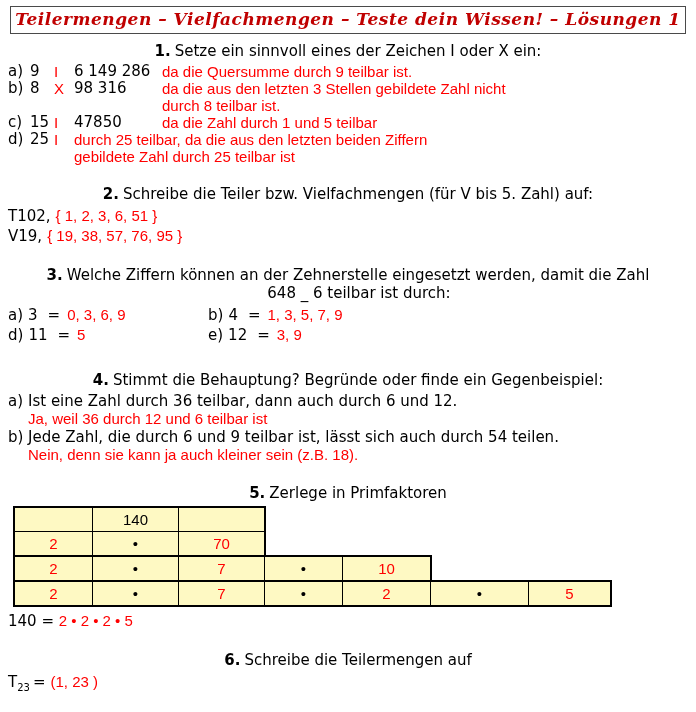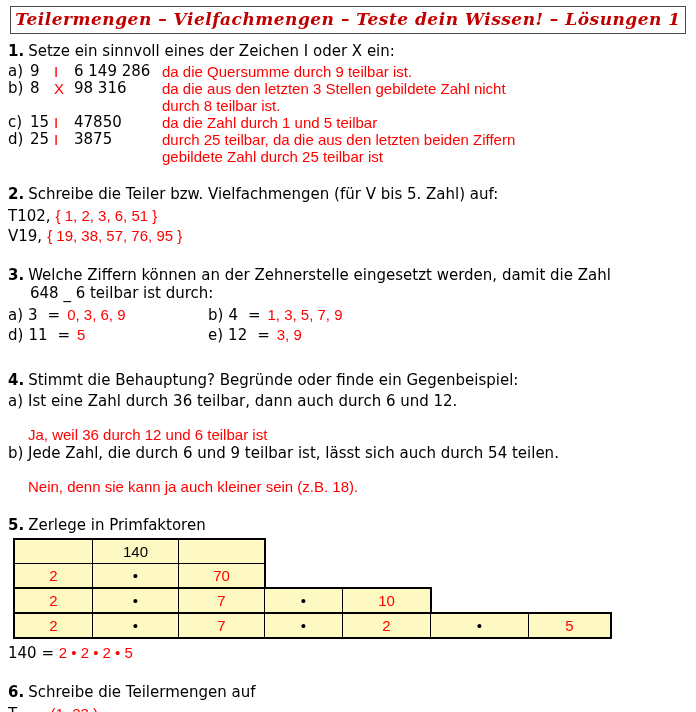--- a/index.html
+++ b/index.html
@@ -19,21 +19,21 @@
     background:#fff;
   }
   .title-text{
     font-family:"DejaVu Serif",serif;
     font-style:italic;font-weight:bold;
     color:#c00000;font-size:17px;letter-spacing:.5px;
   }
 
   .red{color:#ff0000;font-family:"Liberation Sans",sans-serif;}
   .sec{margin-top:20px;}
-  .sec-head{line-height:18px;margin-bottom:3px;}
+  .sec-head{line-height:18px;margin-bottom:3px;text-align:center;}
   .sec-num{font-weight:bold;margin-right:4px;}
 
   
   .sec-1{margin-top:6px;}
   .s1-row{display:flex;line-height:17px;margin:0;}
   .s1-label{width:22px;flex:none;}
   .s1-n1{width:24px;flex:none;}
   .s1-sign{width:20px;flex:none;}
   .s1-n2{width:88px;flex:none;}
   .s1-ans{flex:1;}
@@ -45,21 +45,21 @@
   
   .s3-row{display:flex;line-height:20px;}
   .s3-item{width:200px;flex:none;}
   .s3-item.wide{width:auto;flex:1;}
   .s3-label{margin-right:5px;}
   .s3-eq{margin:0 7px 0 10px;}
 
   
   .s4-line{display:flex;line-height:18px;}
   .s4-label{width:20px;flex:none;}
-  .s4-answer{margin-left:20px;line-height:18px;margin-top:16px;}
+  .s4-answer{margin-left:20px;line-height:18px;}
 
   
   .sec-5{}
   .ptable{margin-left:5px;margin-top:4px;}
   .pblock{width:max-content;border:2px solid #000;background:#fef9c3;}
   .pblock + .pblock{margin-top:-2px;}
   .prow{display:flex;}
   .prow.divided{border-top:1px solid #000;}
   .pcell{
     height:23px;line-height:23px;text-align:center;
@@ -117,21 +117,20 @@
       <span class="s1-sign red">I</span>
       <span class="s1-n2">47850</span>
       <div class="s1-ans red">
         <div>da die Zahl durch 1 und 5 teilbar</div>
       </div>
     </div>
     <div class="s1-row">
       <span class="s1-label">d)</span>
       <span class="s1-n1">25</span>
       <span class="s1-sign red">I</span>
-      <span class="s1-n2">3875</span>
       <div class="s1-ans red">
         <div>durch 25 teilbar, da die aus den letzten beiden Ziffern</div>
         <div>gebildete Zahl durch 25 teilbar ist</div>
       </div>
     </div>
   </div>
 
   <div class="sec">
     <div class="sec-head">
       <span class="sec-num">2.</span><span>Schreibe die Teiler bzw. Vielfachmengen (für V bis 5. Zahl) auf:</span>

